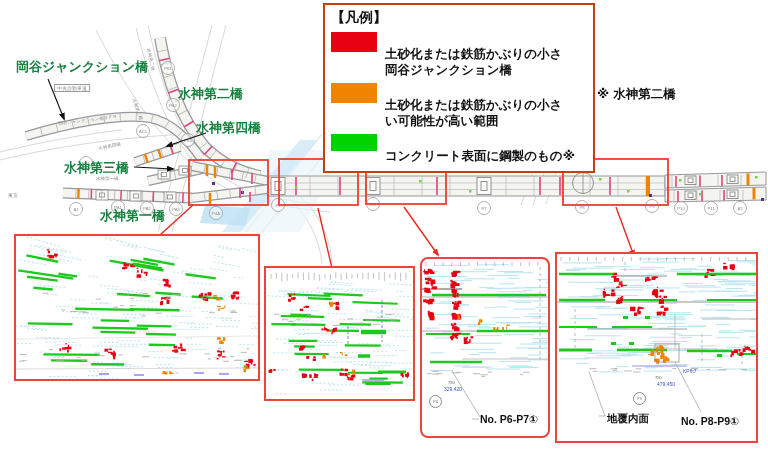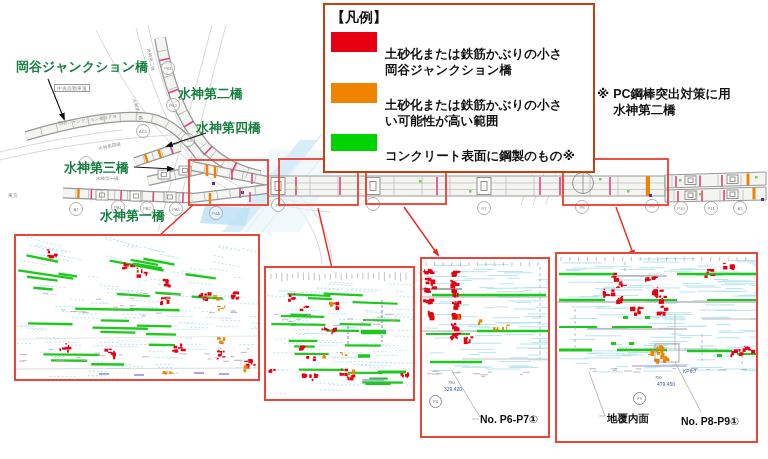--- a/index.html
+++ b/index.html
@@ -395,21 +395,20 @@
       <div class="lg-swatch short" style="background: rgb(0, 212, 0);"></div>
       <div class="lg-text">
           <div>コンクリート表面に鋼製のもの※</div>
         </div>
     </div>
   </div>
 
   <div id="note">
     <div class="n-mark">※</div>
     <div class="n-lines">
-        <div>PC鋼棒突出対策に用</div>
         <div>水神第二橋</div>
     </div>
   </div>
 
   <div class="panel" id="panel1" style="left:14px;top:234px;width:246px;height:147px;">
     <svg id="art-p1" width="242" height="143">
         <line x1="128.24703079275787" y1="73.15694795665331" x2="148.6256392034702" y2="73.56452012486756" stroke="#b9e4ef" stroke-width="1" stroke-dasharray="2,2"></line>
         <line x1="205.88796045910567" y1="84.39254194451496" x2="224.72445100266486" y2="84.76927175538614" stroke="#b9e4ef" stroke-width="1" stroke-dasharray="2,2"></line>
         <line x1="128.38233382580802" y1="11.44374107895419" x2="148.75253866938874" y2="16.1278066618778" stroke="#b9e4ef" stroke-width="1" stroke-dasharray="2,2"></line>
         <line x1="116.1702777207829" y1="64.39645936572924" x2="141.727732506115" y2="65.53663856275605" stroke="#b9e4ef" stroke-width="1" stroke-dasharray="2,2"></line>
@@ -950,21 +949,21 @@
         <line x1="124.5853562222328" y1="52.76431372575462" x2="129.7798667610623" y2="52.76431372575462" stroke="#aaa" stroke-width="0.8"></line>
         <line x1="119.54387582978234" y1="46.56699117459357" x2="127.01145534962416" y2="46.56699117459357" stroke="#aaa" stroke-width="0.8"></line>
         <line x1="38.26791862701066" y1="57.58093442674726" x2="42.36086217383854" y2="57.58093442674726" stroke="#aaa" stroke-width="0.8"></line>
         <line x1="93.34060830902308" y1="55.00473167654127" x2="97.90121283242479" y2="55.00473167654127" stroke="#aaa" stroke-width="0.8"></line>
         <line x1="40.42635340592824" y1="46.23003842122853" x2="44.7615786253009" y2="46.23003842122853" stroke="#aaa" stroke-width="0.8"></line>
         <line x1="41.20170891517773" y1="47.29023202415556" x2="49.0876103641931" y2="47.29023202415556" stroke="#aaa" stroke-width="0.8"></line>
         <line x1="15.651910904794931" y1="51.102594163268805" x2="22.616603657137603" y2="51.102594163268805" stroke="#aaa" stroke-width="0.8"></line>
       </svg>
   </div>
 
-  <div class="panel" id="panel3" style="left:420px;top:257px;width:130px;height:181px;">
+  <div class="panel" id="panel3" style="left:420px;top:257px;width:130px;height:181px;border-radius:8px;">
     <svg id="art-p3" width="126" height="177">
         <line x1="93.17645990056917" y1="63.483059653081" x2="118.29862048057839" y2="63.483059653081" stroke="#b9e4ef" stroke-width="1"></line>
         <line x1="56.26257221773267" y1="5.7709364565089345" x2="86.55457972828299" y2="5.7709364565089345" stroke="#b9e4ef" stroke-width="1"></line>
         <line x1="74.60822486830875" y1="32.73323375917971" x2="104.14926796453074" y2="32.73323375917971" stroke="#b9e4ef" stroke-width="1"></line>
         <line x1="40.626295901834965" y1="107.97574683278799" x2="70.64581678528339" y2="107.97574683278799" stroke="#b9e4ef" stroke-width="1"></line>
         <line x1="103.24279694678262" y1="28.50266228336841" x2="134.48758401861414" y2="28.50266228336841" stroke="#b9e4ef" stroke-width="1"></line>
         <line x1="71.81406264938414" y1="71.8605455448851" x2="84.11551133869216" y2="71.8605455448851" stroke="#b9e4ef" stroke-width="1"></line>
         <line x1="34.610167608596385" y1="12.704800224862993" x2="65.4015186978504" y2="12.704800224862993" stroke="#b9e4ef" stroke-width="1"></line>
         <line x1="92.00309927389026" y1="28.93687950167805" x2="115.64586721593514" y2="28.93687950167805" stroke="#b9e4ef" stroke-width="1"></line>
         <line x1="78.31934758415446" y1="64.06439616996795" x2="108.96256930427626" y2="64.06439616996795" stroke="#b9e4ef" stroke-width="1"></line>

